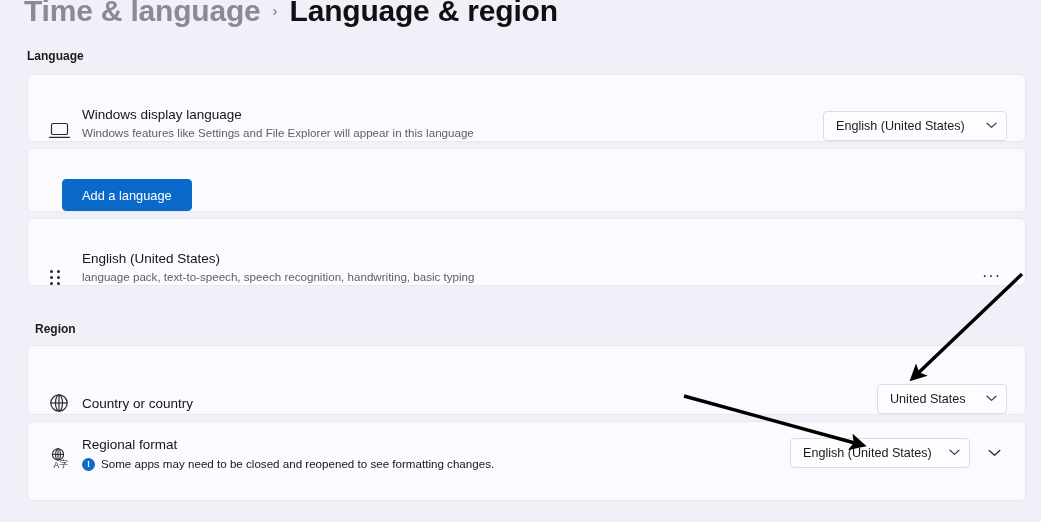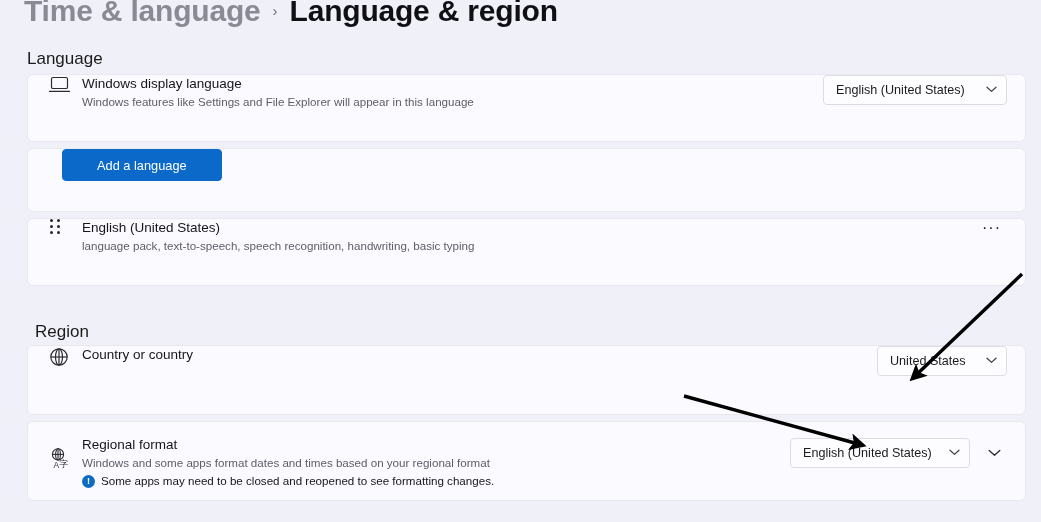--- a/index.html
+++ b/index.html
@@ -42,37 +42,37 @@
     font-size: 30px;
     font-weight: 600;
     color: #101014;
     letter-spacing: -0.2px;
   }
 
   
   .section-title {
     position: absolute;
     left: 27px;
-    font-size: 17px;
-    font-weight: 400;
+    font-size: 12px;
+    font-weight: 700;
     color: #1b1b1b;
   }
   #sec-language { top: 49px; }
   #sec-region   { top: 322px; padding-left: 8px; }
 
   
   .card {
     position: absolute;
     left: 27px;
     width: 999px;
     background: #fbfbff;
     border: 1px solid #e8e8ef;
     border-radius: 6px;
     display: flex;
-    align-items: flex-start;
+    align-items: flex-end;
     padding: 0 18px 0 20px;
   }
   #card-display-language { top: 74px;  height: 68px; }
   #card-preferred        { top: 148px; height: 64px; }
   #card-lang-item        { top: 218px; height: 68px; }
   #card-country          { top: 345px; height: 70px; }
   #card-regional         { top: 421px; height: 80px; align-items: flex-start; padding-top: 14px; }
 
   .card-icon {
     width: 34px;
@@ -143,21 +143,21 @@
   }
   .combo .chev { color: #3d3d46; font-size: 10px; line-height: 1; }
 
   
   .btn-primary {
     background: #0a69c9;
     color: #ffffff;
     border: 1px solid #0a69c9;
     border-radius: 4px;
     height: 32px;
-    padding: 0 34px;
+    padding: 0 19px;
     font-family: "Liberation Sans", sans-serif;
     font-size: 12.8px;
     cursor: pointer;
   }
 
   
   .drag-handle {
     display: grid;
     grid-template-columns: repeat(2, 3px);
     grid-template-rows: repeat(3, 3px);
@@ -284,21 +284,20 @@
       <circle cx="10" cy="8.4" r="5.6" stroke="#2b2b32" stroke-width="1.1"></circle>
       <ellipse cx="10" cy="8.4" rx="2.4" ry="5.6" stroke="#2b2b32" stroke-width="1.1"></ellipse>
       <line x1="4.4" y1="8.4" x2="15.6" y2="8.4" stroke="#2b2b32" stroke-width="1.1"></line>
       <line x1="10" y1="2.8" x2="10" y2="14" stroke="#2b2b32" stroke-width="1.1"></line>
       <text x="5.6" y="21.6" font-family="'Liberation Sans', sans-serif" font-size="8.4" fill="#2b2b32">A</text>
       <text x="11.2" y="21.4" font-family="'Liberation Sans', sans-serif" font-size="9" fill="#2b2b32">字</text>
     </svg>
   </div>
   <div class="card-text">
     <div class="card-title">Regional format</div>
-    <div class="card-sub">Windows and some apps format dates and times based on your regional format</div>
     <div class="card-note">
       <span class="info-badge">!</span>
       <span>Some apps may need to be closed and reopened to see formatting changes.</span>
     </div>
   </div>
   <div class="card-right" style="margin-top:2px;">
     <div class="combo" style="min-width:180px;">
       <span>English (United States)</span>
       <span class="chev">
         <svg width="11" height="7" viewBox="0 0 11 7" fill="none" aria-hidden="true">

